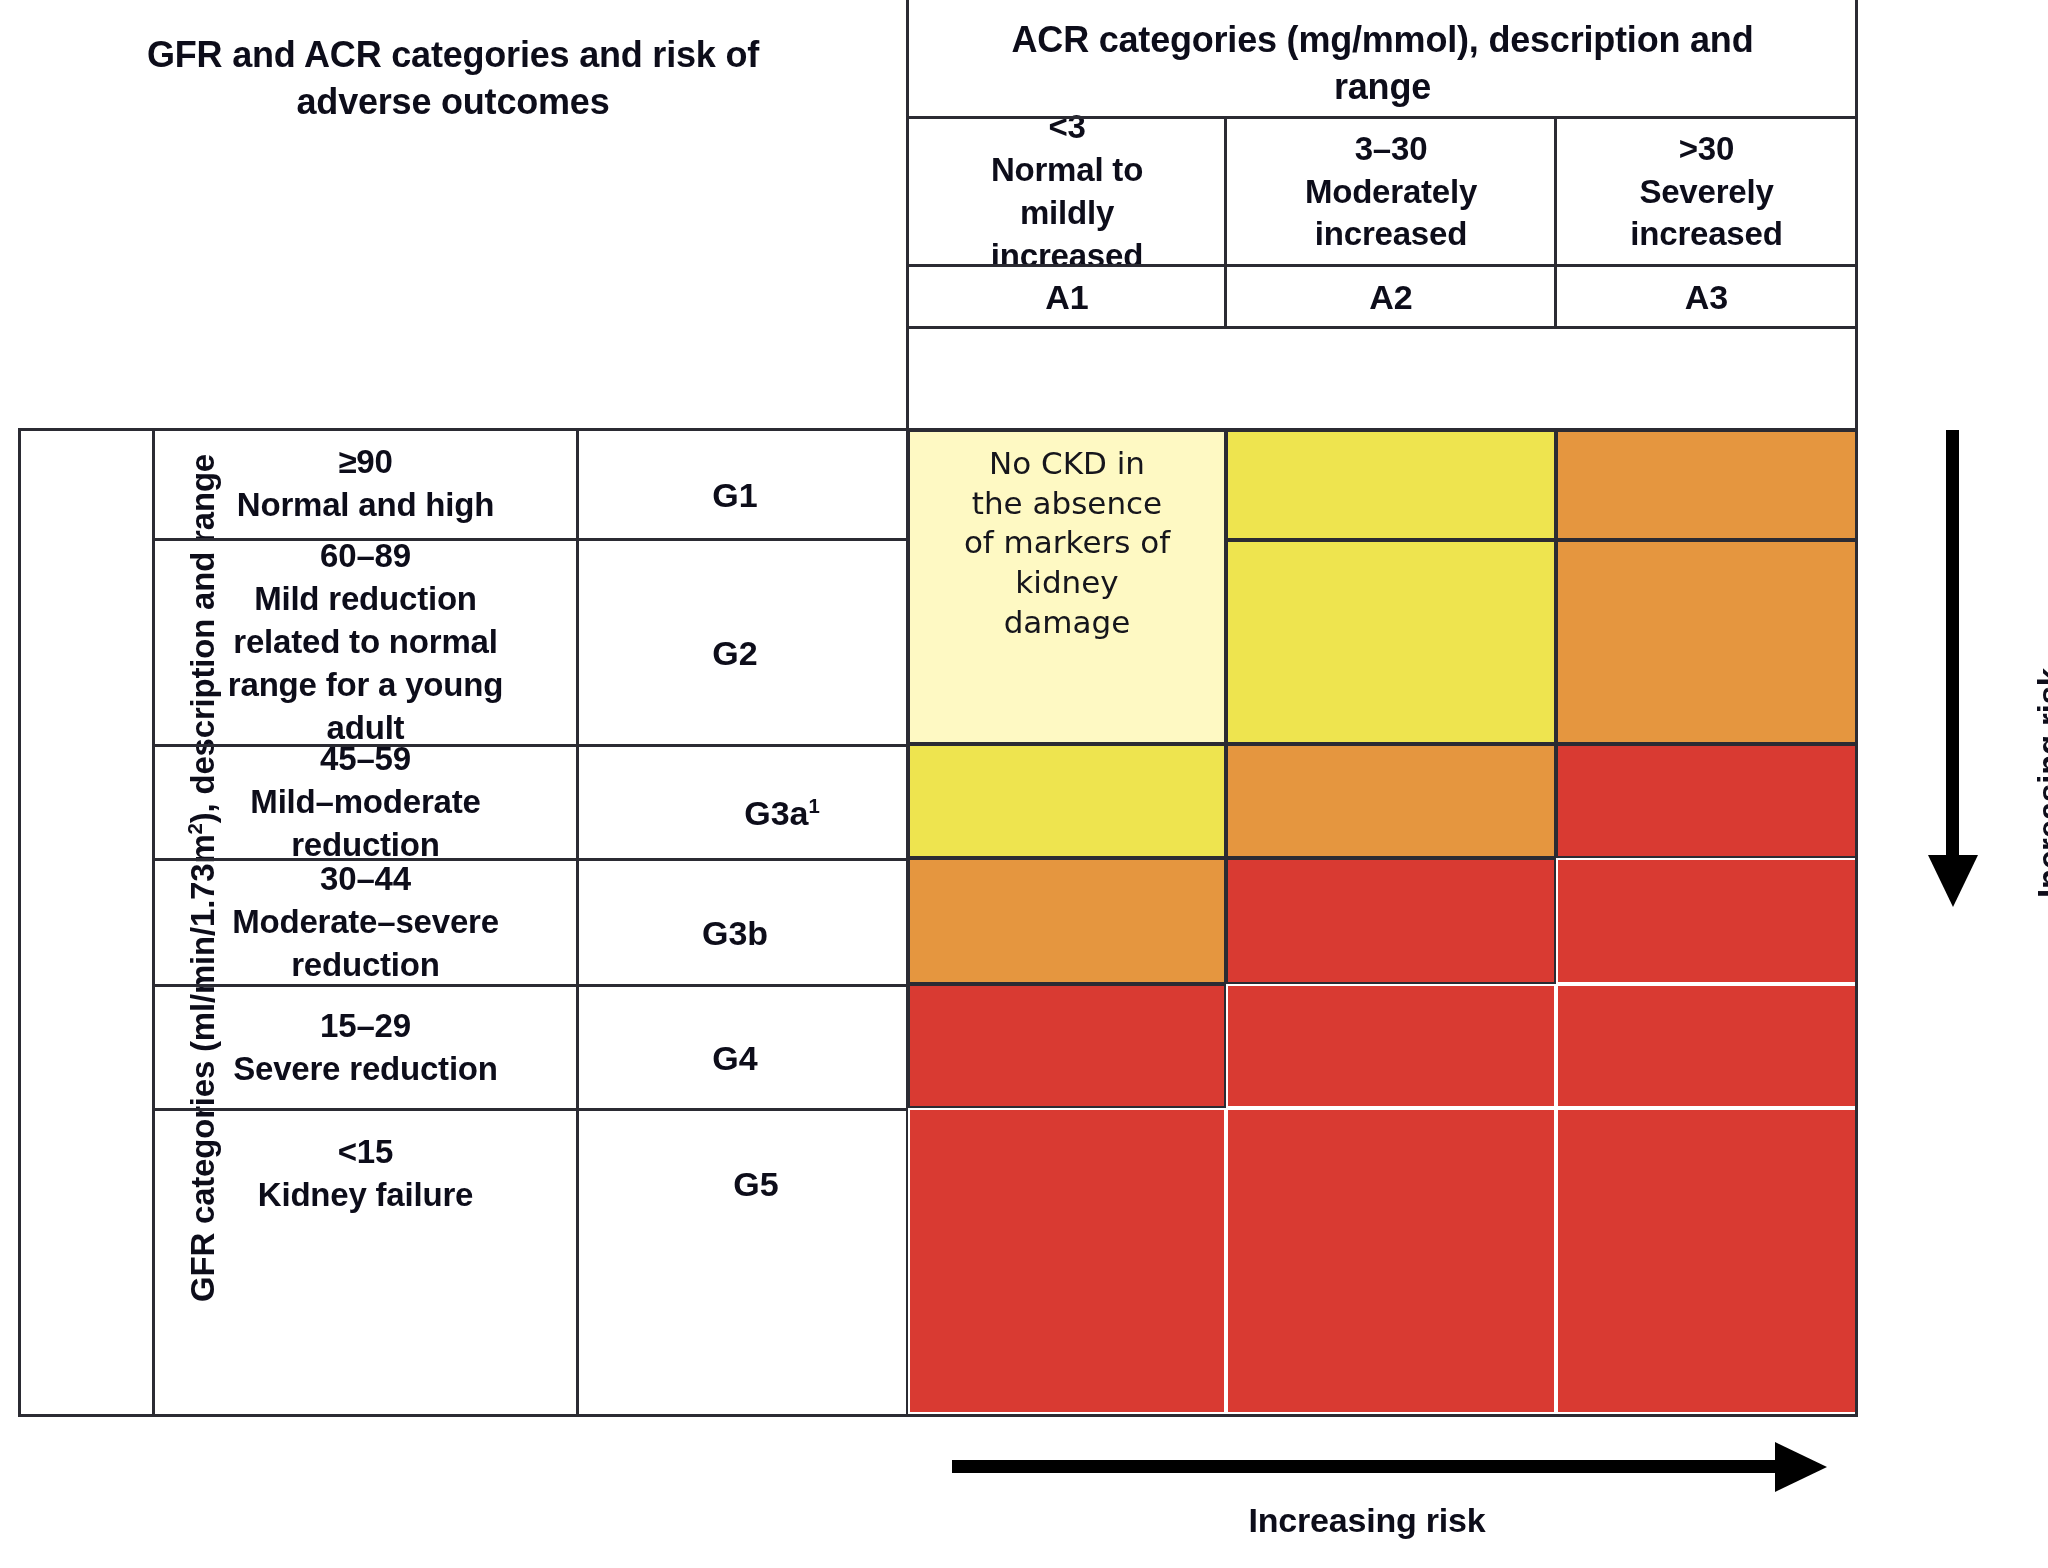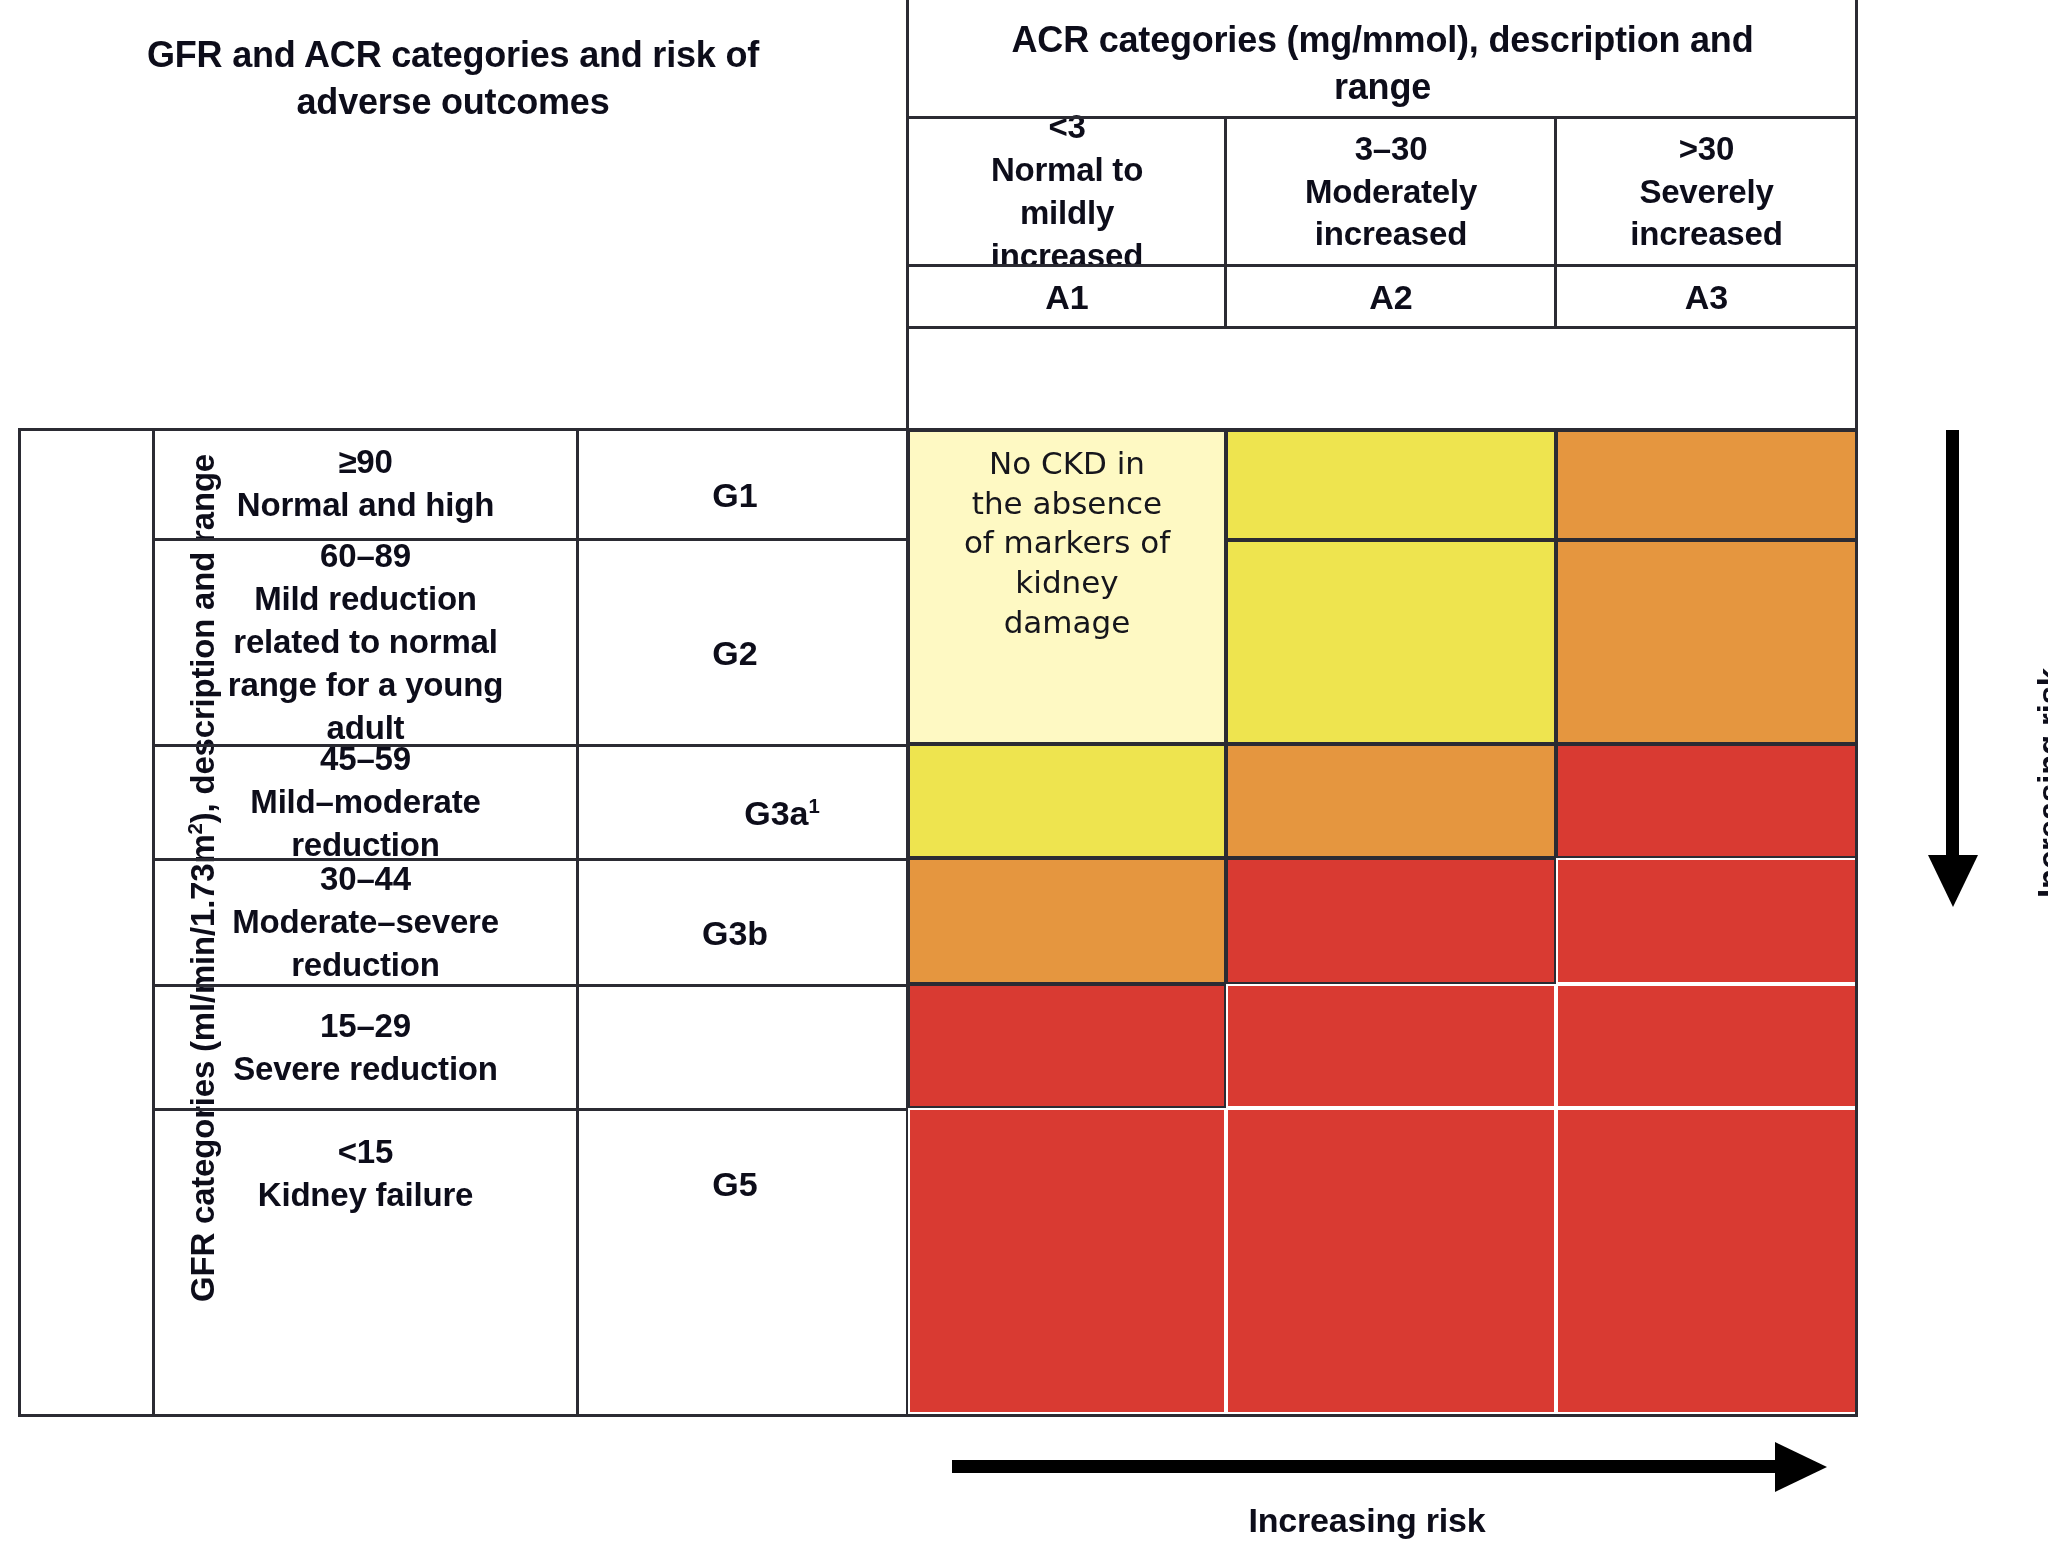--- a/index.html
+++ b/index.html
@@ -295,26 +295,29 @@
     <span>reduction</span>
   </div>
   <div class="abs ctr gfr-code" style="top:861px; height:123px;">
     <span>G3b</span>
   </div>
 
   <div class="abs ctr gfr-range" style="top:987px; height:121px;">
     <span class="num">15–29</span>
     <span>Severe reduction</span>
   </div>
+  <div class="abs ctr gfr-code" style="top:987px; height:121px;">
+    <span>G4</span>
+  </div>
 
   <div class="abs ctr gfr-range" style="top:1111px; height:125px;">
     <span class="num">&lt;15</span>
     <span>Kidney failure</span>
   </div>
-  <div class="abs ctr gfr-code" style="top:1111px; height:125px;">
+  <div class="abs ctr gfr-code" style="top:1111px; height:125px;margin-left:21px;">
     <span>G5</span>
   </div>
 
   <div class="cell cell-dark-edge" id="greencell" style="left:908px; top:430px; width:318px; height:314px; background:#fef9c3;">
     <div>
       <span>No CKD in</span><br>
       <span>the absence</span><br>
       <span>of markers of</span><br>
       <span>kidney</span><br>
       <span>damage</span>

